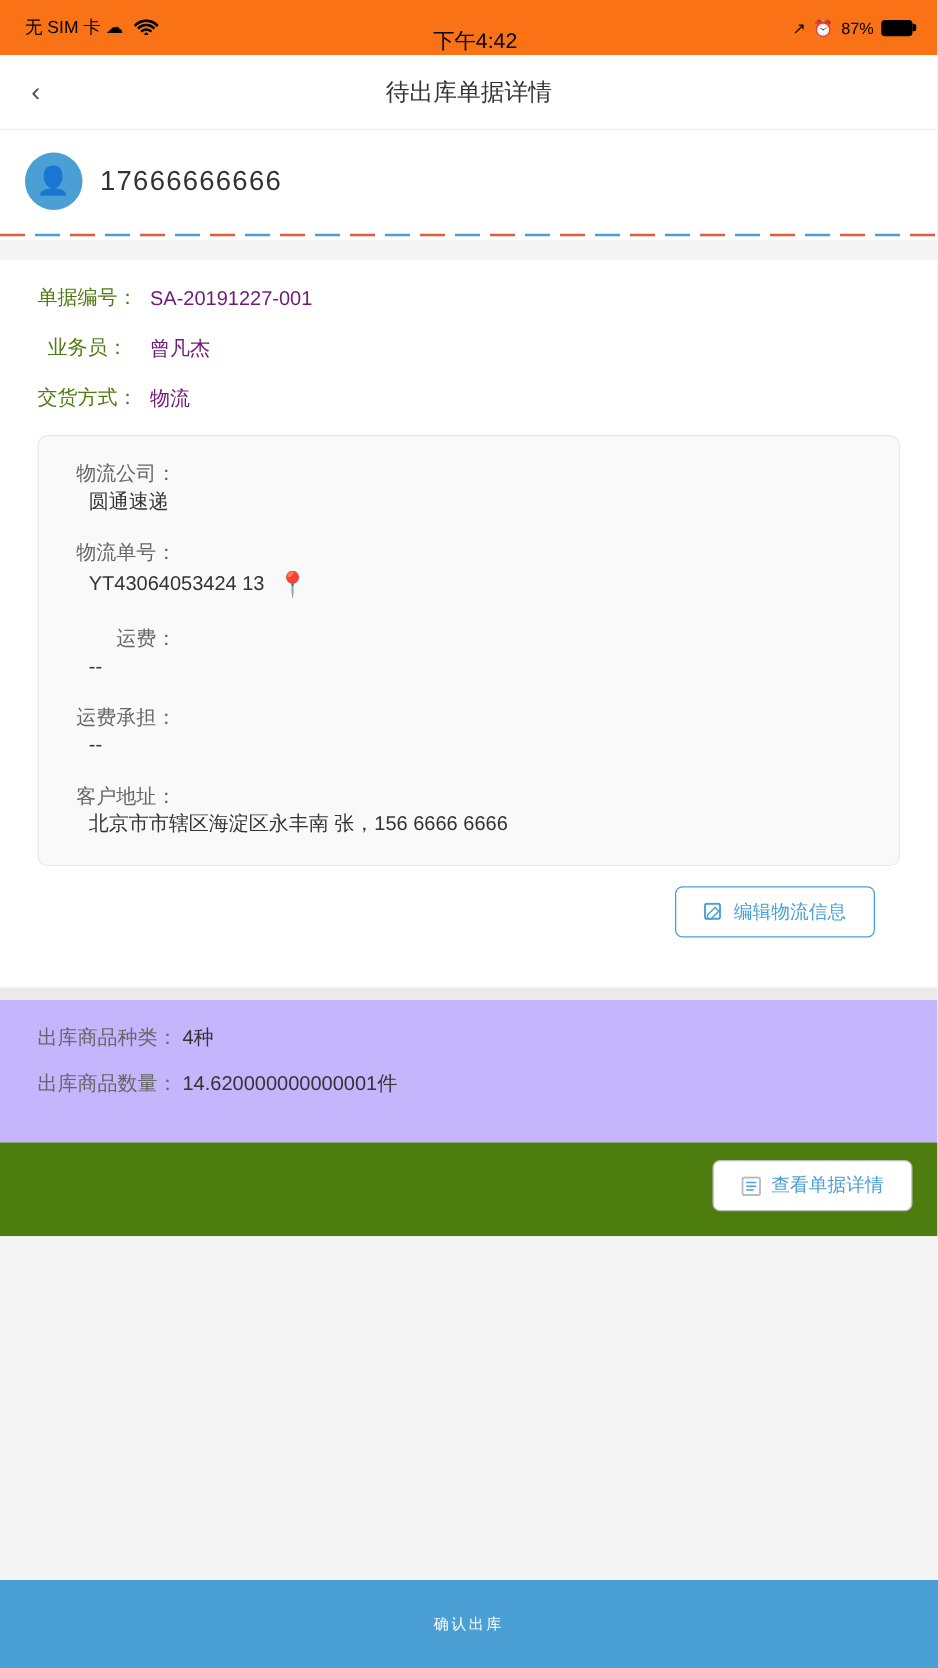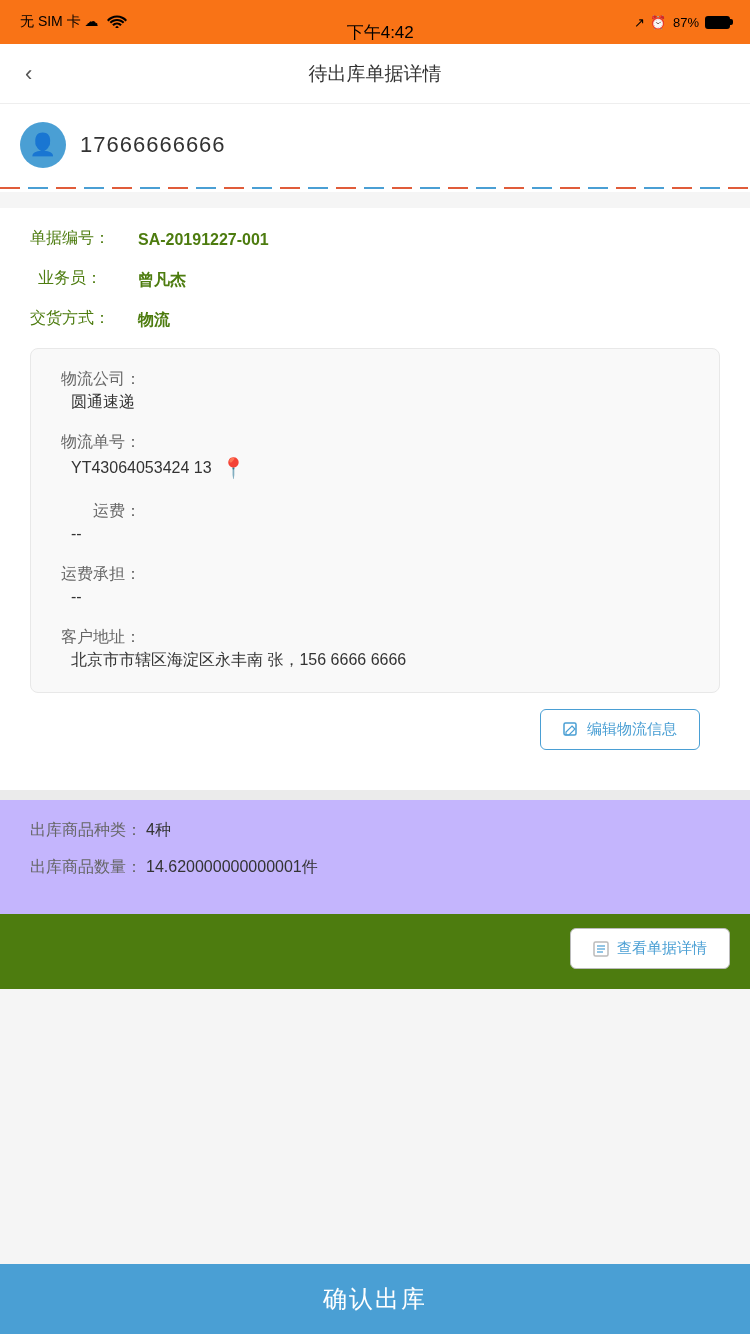--- a/index.html
+++ b/index.html
@@ -140,25 +140,24 @@
       font-size: 16px;
     }
     .info-row:last-child { margin-bottom: 0; }
     .info-label {
       color: #4d7c0f;
       min-width: 80px;
       text-align: center;
       flex-shrink: 0;
     }
     .info-value {
-      color: #4d7c0f;
-      margin-left: 28px;
+      color: #701a75;
+      margin-left: 10px;
       flex: 1;
       line-height: 1.5;
-      font-weight: bold;
     }
 
     
     .logistics-card {
       background: #f9f9f9;
       border: 1px solid #e8e8e8;
       border-radius: 8px;
       padding: 20px 30px;
       margin-top: 16px;
     }
@@ -282,21 +281,21 @@
       align-items: center;
       justify-content: center;
       cursor: pointer;
       position: fixed;
       bottom: 0;
       left: 0;
       width: 750px;
     }
     .confirm-btn-text {
       color: #fff;
-      font-size: 24px;
+      font-size: 12px;
       font-weight: 500;
       letter-spacing: 2px;
     }
 
     .page-content {
       padding-bottom: 70px;
       min-height: calc(1334px - 44px);
     }
   </style>
 </head>

